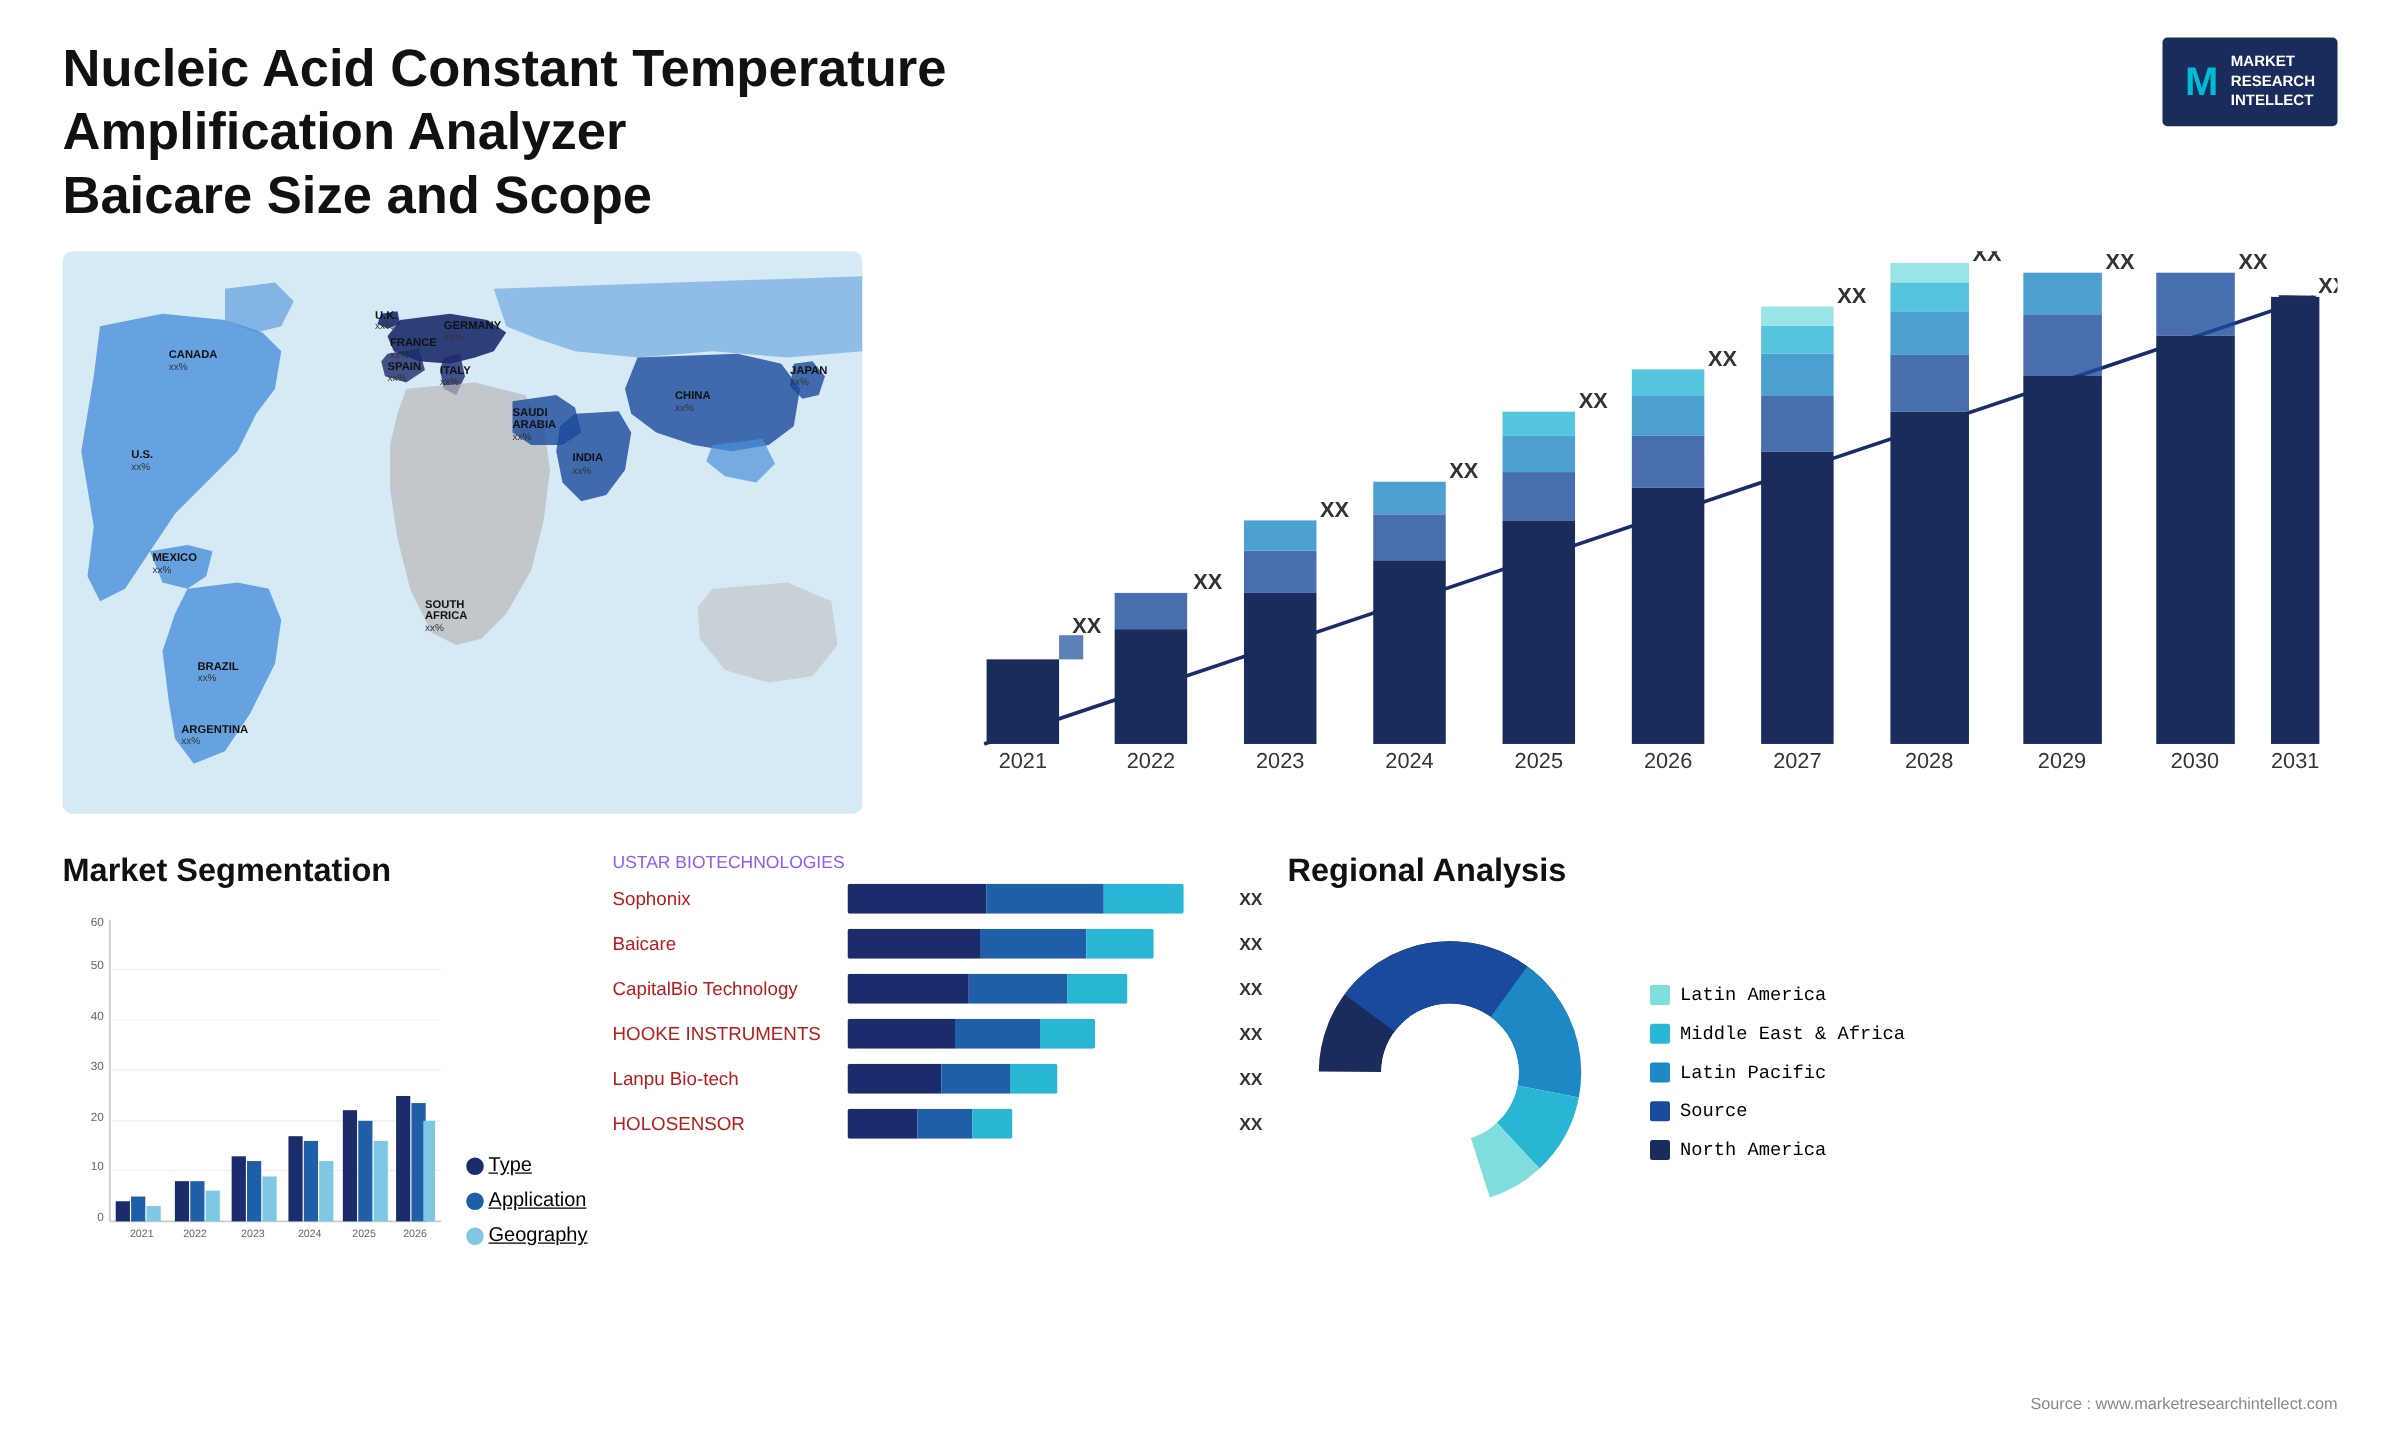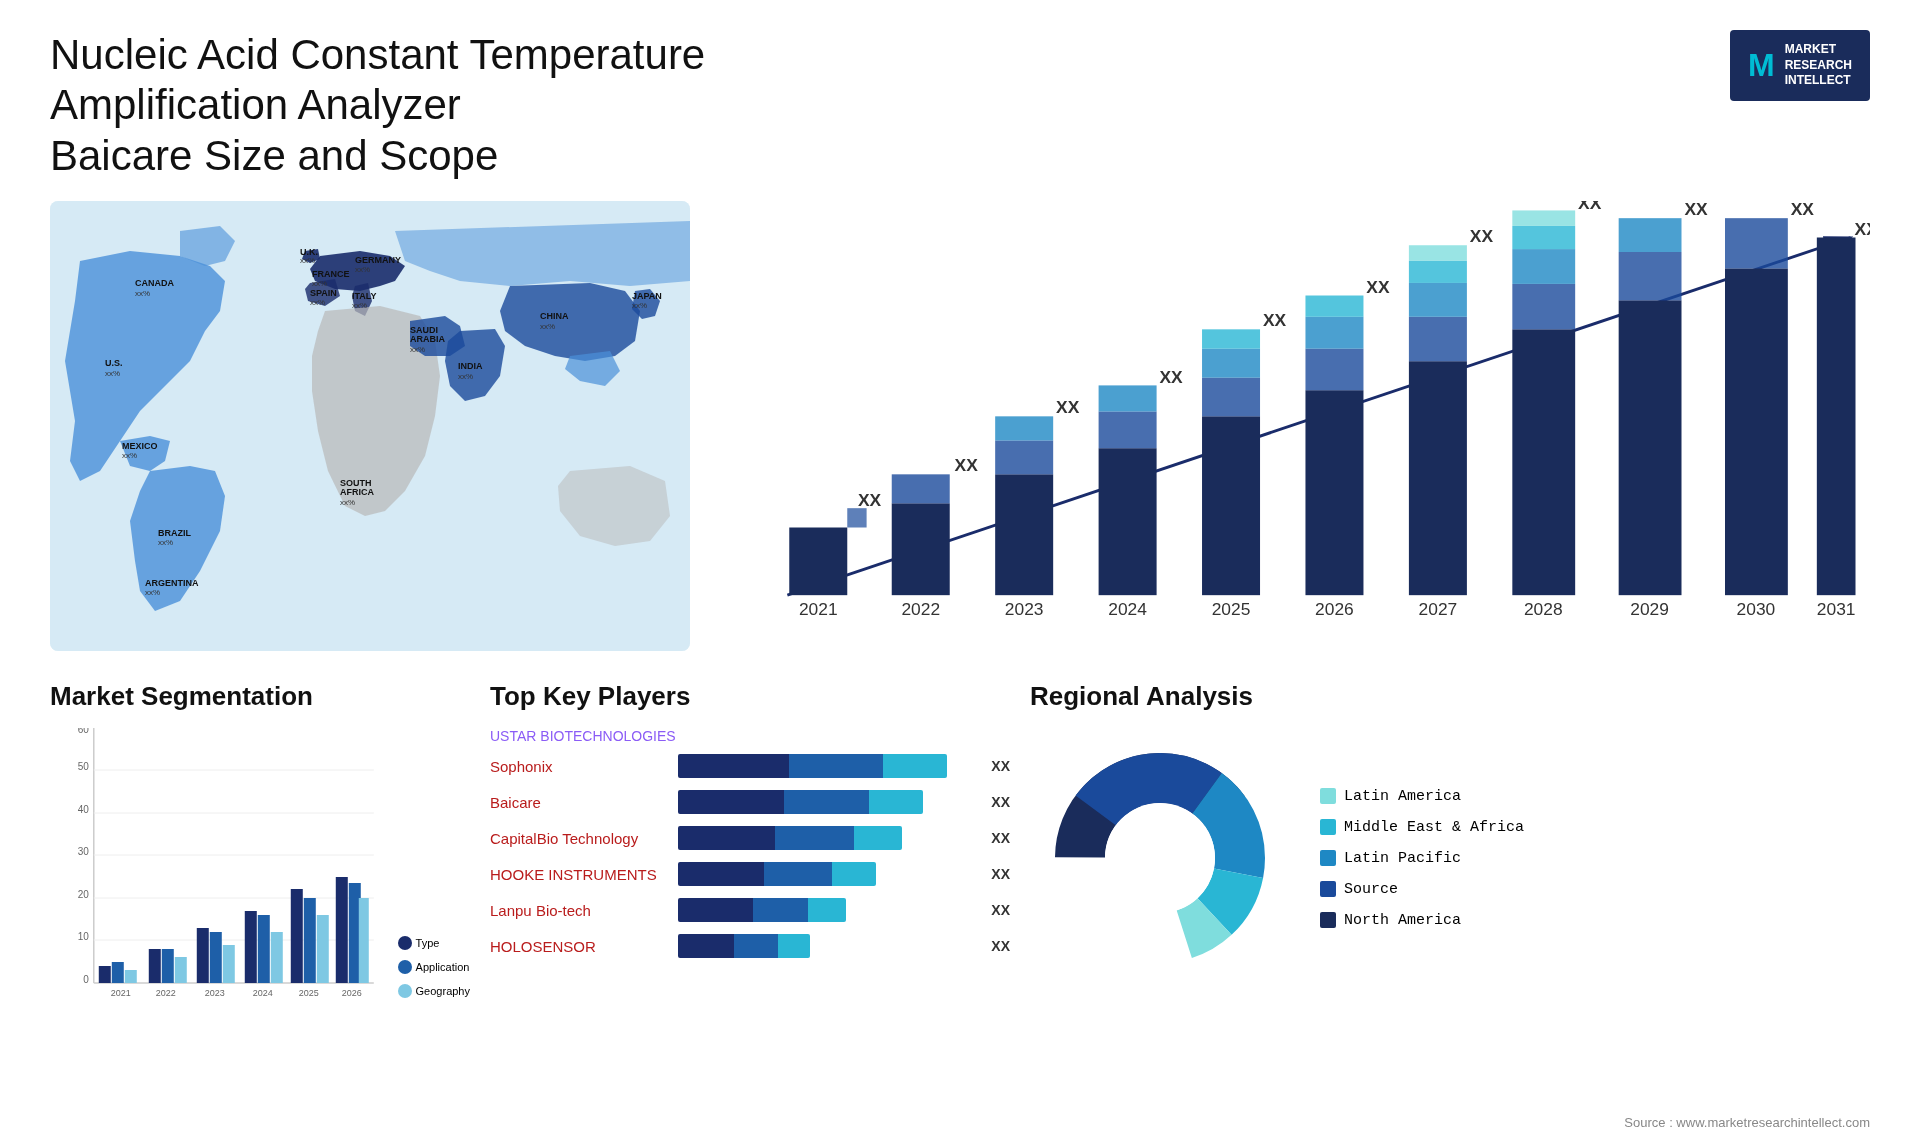--- a/index.html
+++ b/index.html
@@ -18,21 +18,21 @@
     }
     
     .header {
       display: flex;
       justify-content: space-between;
       align-items: flex-start;
       margin-bottom: 20px;
     }
     .title {
       font-size: 42px;
-      font-weight: 400;
+      font-weight: 700;
       color: #111;
       line-height: 1.2;
       max-width: 800px;
     }
     .logo-area {
       display: flex;
       flex-direction: column;
       align-items: center;
     }
     .logo-box {
@@ -104,21 +104,22 @@
     .seg-legend {
       display: flex;
       flex-direction: column;
       gap: 10px;
       padding-bottom: 10px;
     }
     .legend-item {
       display: flex;
       align-items: center;
       gap: 4px;
-      font-size: 11px;
+      font-size: 16px;
+      text-decoration: underline;
     }
     .legend-dot {
       width: 14px;
       height: 14px;
       border-radius: 50%;
     }
     
     .players-section {
       flex: 0 0 520px;
     }
@@ -467,21 +468,20 @@
           </div>
           <div class="legend-item">
             <div class="legend-dot" style="background:#7ec8e3;"></div>
             <span>Geography</span>
           </div>
         </div>
       </div>
     </div>
 
     <div class="players-section">
-      <div class="section-title">Top Key Players</div>
       <div class="players-subtitle">USTAR BIOTECHNOLOGIES</div>
       <div>
 
         <div class="player-row">
           <span class="player-name">Sophonix</span>
           <div class="player-bar-wrap">
             <div class="player-bar-bg" style="width:90%">
               <div class="player-bar-seg1" style="flex:38"></div>
               <div class="player-bar-seg2" style="flex:32"></div>
               <div class="player-bar-seg3" style="flex:22"></div>

